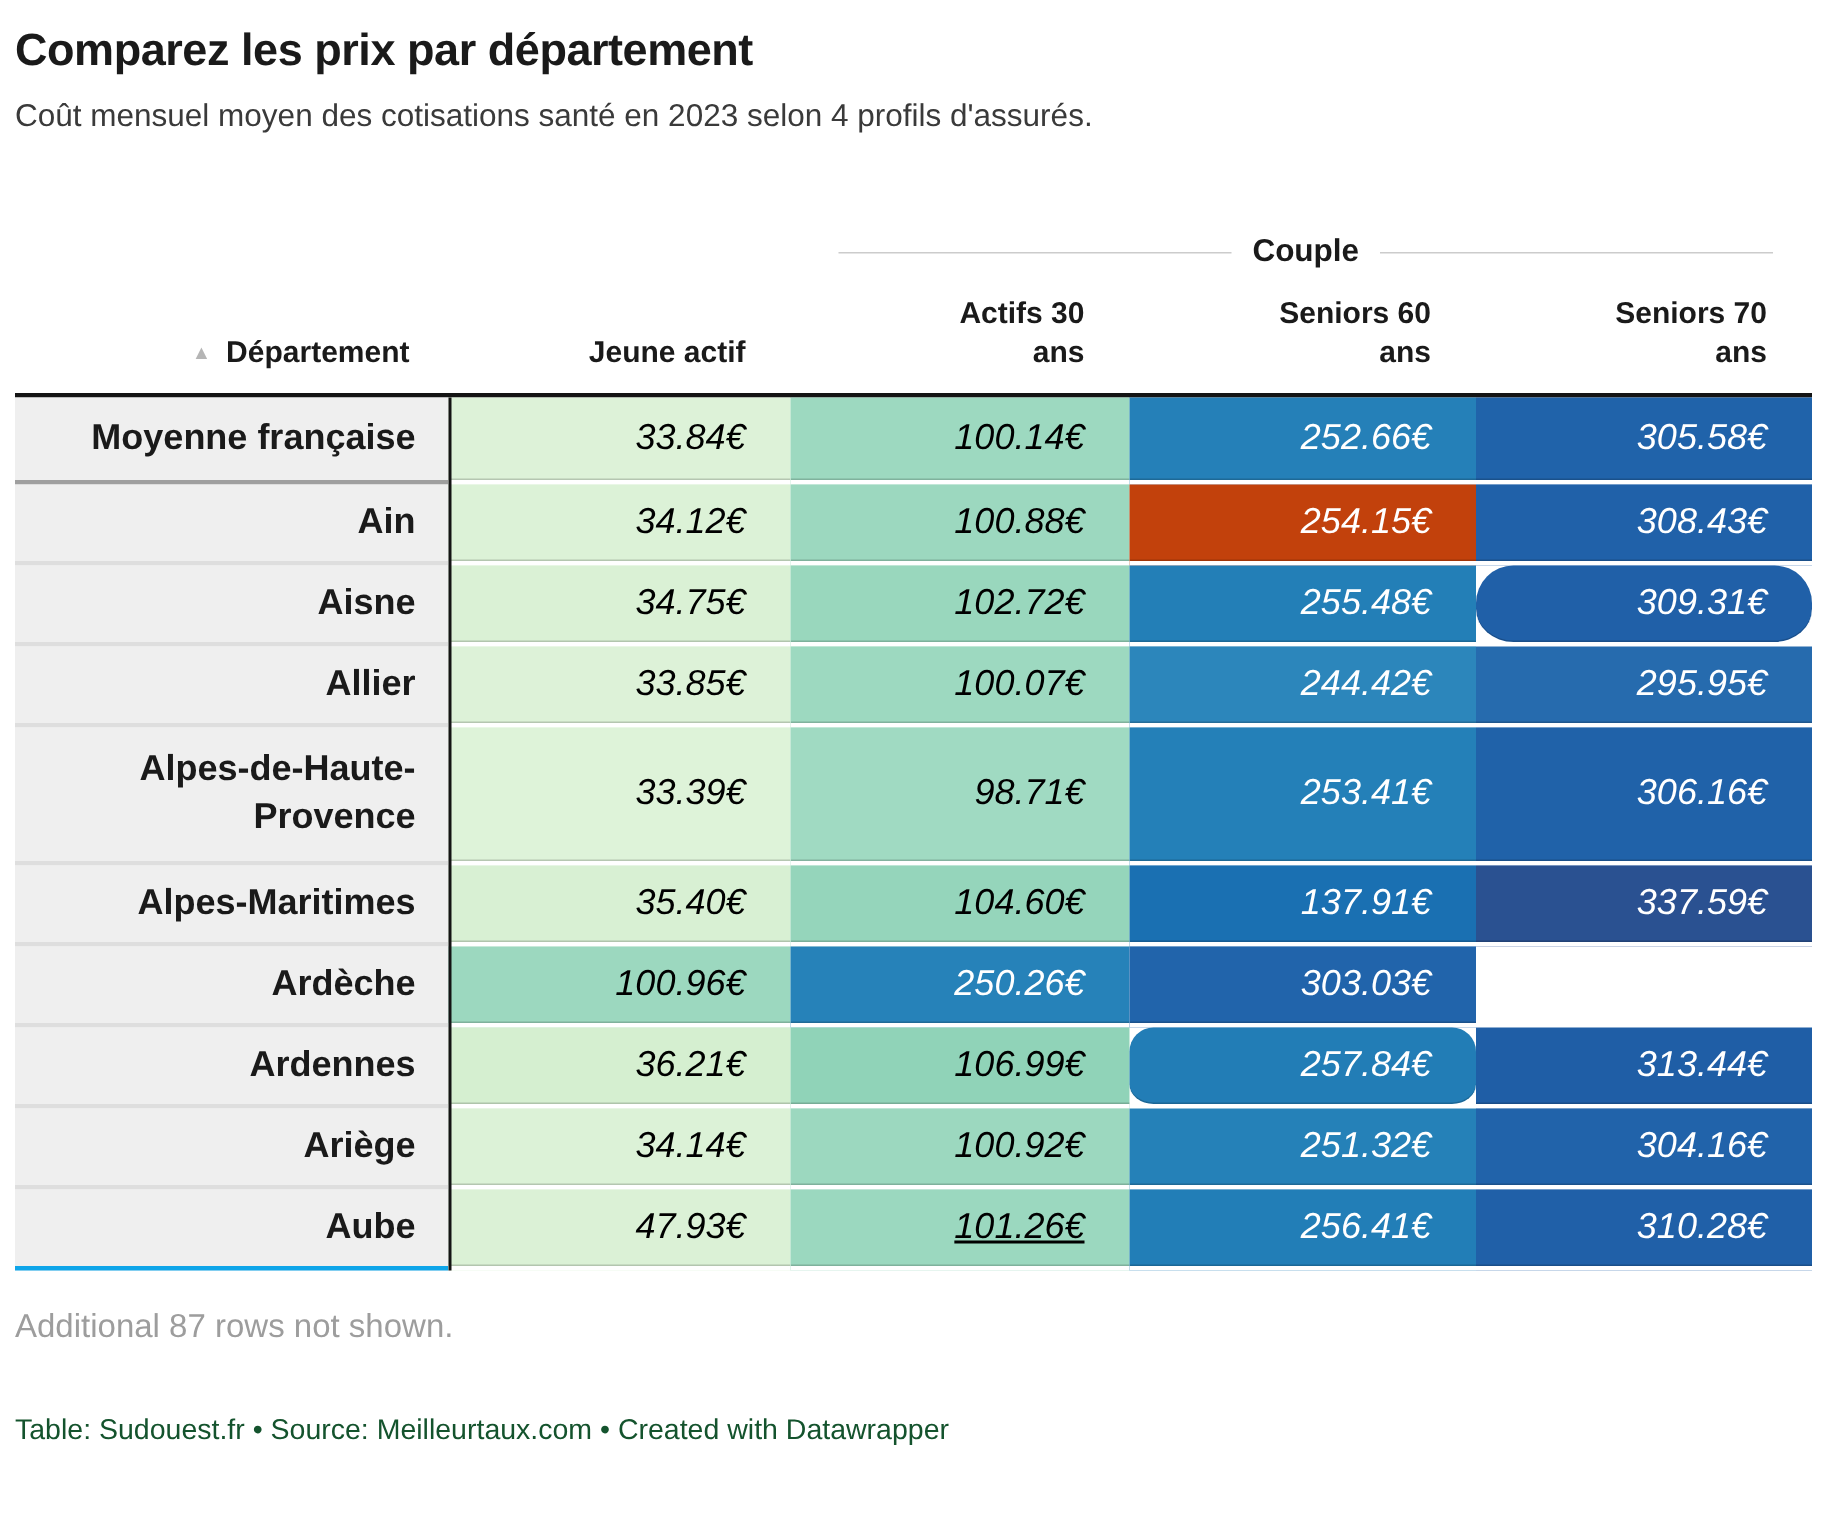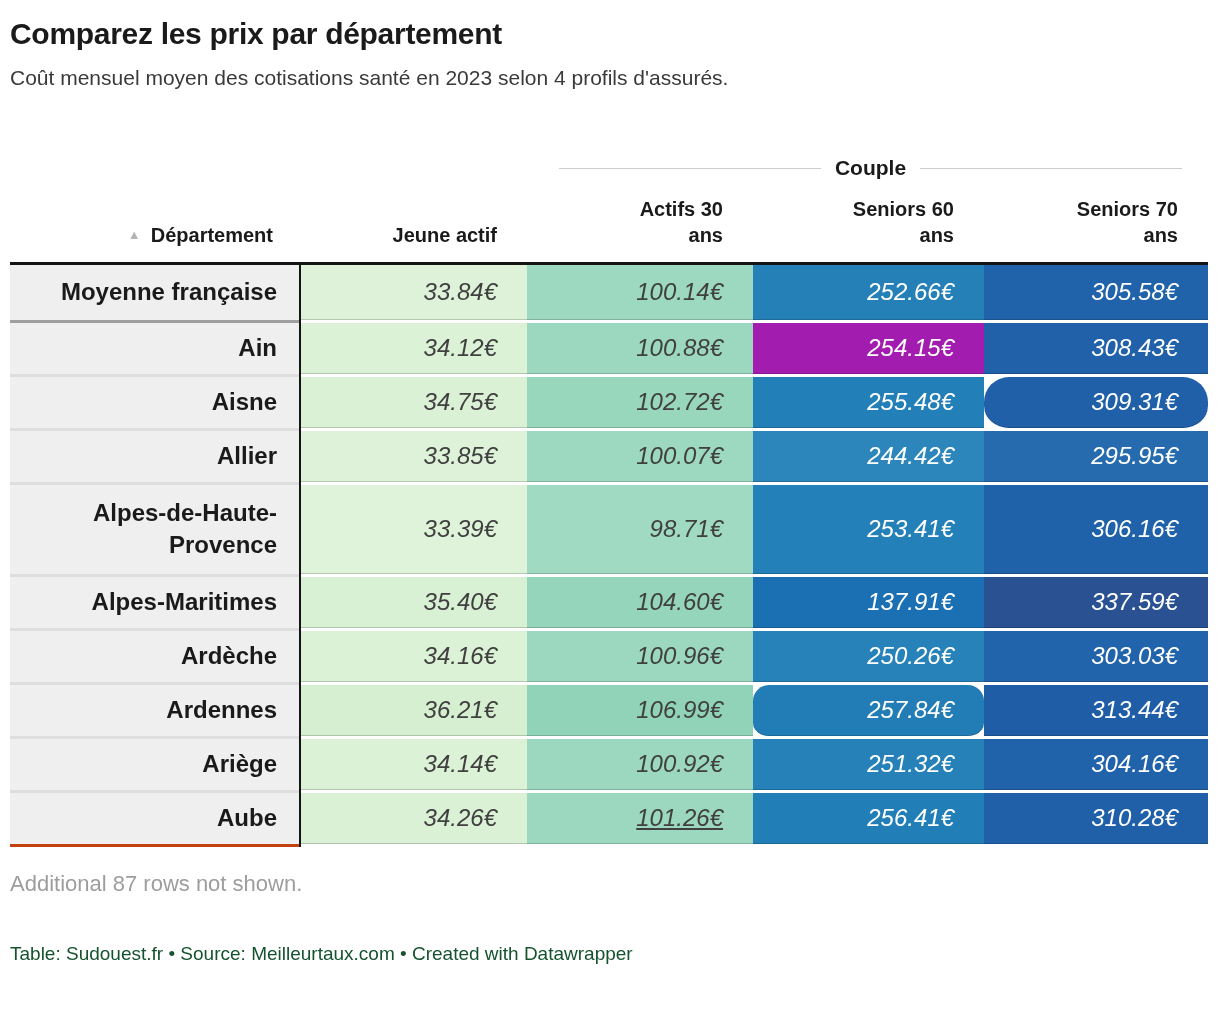--- a/index.html
+++ b/index.html
@@ -45,26 +45,26 @@
   .cell {
     display: flex; align-items: center; justify-content: flex-end;
     font-size: 24px; box-sizing: border-box; border-bottom: 3px solid #ffffff;
   }
   .cell.dept {
     background: #efefef; font-weight: 700; padding-right: 22px;
     text-align: right; white-space: pre-line; border-bottom: 3px solid #dedede;
     line-height: 1.35;
   }
   .row.moyenne .cell.dept { border-bottom: 3px solid #9f9f9f; }
-  .row:last-child .cell.dept { border-bottom: 3px solid #c2410c; }
+  .row:last-child .cell.dept { border-bottom: 3px solid #0ea5e9; }
   .cell.val {
     font-style: italic; padding-right: 30px;
     box-shadow: inset 0 -1px 0 rgba(0,0,0,0.18);
   }
-  .cell.val.tdark { color: #404040; }
+  .cell.val.tdark { color: #000000; }
   .cell.val.tlight { color: #ffffff; }
 
   .more-rows { margin-top: 24px; font-size: 22px; color: #9d9d9d; }
   .attribution { margin-top: 46px; font-size: 19px; color: #14532d; }
   .attribution span { white-space: pre-wrap; }
   .attribution .link { cursor: pointer; }
 </style>
 </head>
 <body>
 
@@ -101,21 +101,21 @@
       <div class="cell val tdark" style="background-color: rgb(221, 242, 216);">33.84€</div>
       <div class="cell val tdark" style="background-color: rgb(157, 217, 192);">100.14€</div>
       <div class="cell val tlight" style="background-color: rgb(37, 128, 184);">252.66€</div>
       <div class="cell val tlight" style="background-color: rgb(32, 99, 170);">305.58€</div>
     </div>
 
     <div class="row">
       <div class="cell dept">Ain</div>
       <div class="cell val tdark" style="background-color: rgb(220, 242, 215);">34.12€</div>
       <div class="cell val tdark" style="background-color: rgb(156, 216, 191);">100.88€</div>
-      <div class="cell val tlight" style="background-color: #a21caf;">254.15€</div>
+      <div class="cell val tlight" style="background-color: #c2410c;">254.15€</div>
       <div class="cell val tlight" style="background-color: rgb(32, 97, 169);">308.43€</div>
     </div>
 
     <div class="row">
       <div class="cell dept">Aisne</div>
       <div class="cell val tdark" style="background-color: rgb(218, 241, 213);">34.75€</div>
       <div class="cell val tdark" style="background-color: rgb(153, 215, 189);">102.72€</div>
       <div class="cell val tlight" style="background-color: rgb(35, 127, 183);">255.48€</div>
       <div class="cell val tlight" style="background-color: rgb(32, 96, 168); border-radius: 25px;">309.31€</div>
     </div>
@@ -140,21 +140,20 @@
     <div class="row">
       <div class="cell dept">Alpes-Maritimes</div>
       <div class="cell val tdark" style="background-color: rgb(216, 240, 211);">35.40€</div>
       <div class="cell val tdark" style="background-color: rgb(149, 213, 187);">104.60€</div>
       <div class="cell val tlight" style="background-color: rgb(26, 112, 178);">137.91€</div>
       <div class="cell val tlight" style="background-color: rgb(42, 81, 145);">337.59€</div>
     </div>
 
     <div class="row">
       <div class="cell dept">Ardèche</div>
-      <div class="cell val tdark" style="background-color: rgb(220, 242, 215);">34.16€</div>
       <div class="cell val tdark" style="background-color: rgb(156, 216, 191);">100.96€</div>
       <div class="cell val tlight" style="background-color: rgb(38, 130, 185);">250.26€</div>
       <div class="cell val tlight" style="background-color: rgb(33, 100, 171);">303.03€</div>
     </div>
 
     <div class="row">
       <div class="cell dept">Ardennes</div>
       <div class="cell val tdark" style="background-color: rgb(213, 239, 208);">36.21€</div>
       <div class="cell val tdark" style="background-color: rgb(144, 211, 184);">106.99€</div>
       <div class="cell val tlight" style="background-color: rgb(34, 125, 182); border-radius: 16px;">257.84€</div>
@@ -164,21 +163,21 @@
     <div class="row">
       <div class="cell dept">Ariège</div>
       <div class="cell val tdark" style="background-color: rgb(220, 242, 215);">34.14€</div>
       <div class="cell val tdark" style="background-color: rgb(156, 216, 191);">100.92€</div>
       <div class="cell val tlight" style="background-color: rgb(37, 129, 184);">251.32€</div>
       <div class="cell val tlight" style="background-color: rgb(33, 99, 170); padding-left: 38px;">304.16€</div>
     </div>
 
     <div class="row">
       <div class="cell dept">Aube</div>
-      <div class="cell val tdark" style="background-color: rgb(219, 241, 214);">34.26€</div>
+      <div class="cell val tdark" style="background-color: rgb(219, 241, 214);">47.93€</div>
       <div class="cell val tdark" style="background-color: rgb(155, 216, 191); text-decoration: underline;">101.26€</div>
       <div class="cell val tlight" style="background-color: rgb(34, 126, 183);">256.41€</div>
       <div class="cell val tlight" style="background-color: rgb(32, 96, 168);">310.28€</div>
     </div>
   </div>
 
   <div class="more-rows">Additional 87 rows not shown.</div>
 
   <div class="attribution">
     <span>Table: </span><span class="link">Sudouest.fr</span><span> • Source: </span><span class="link">Meilleurtaux.com</span><span> • </span><span class="link">Created with Datawrapper</span>

